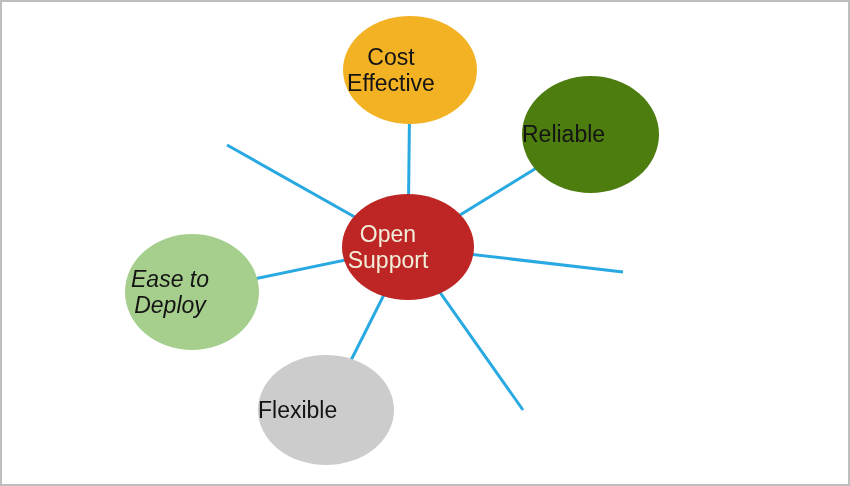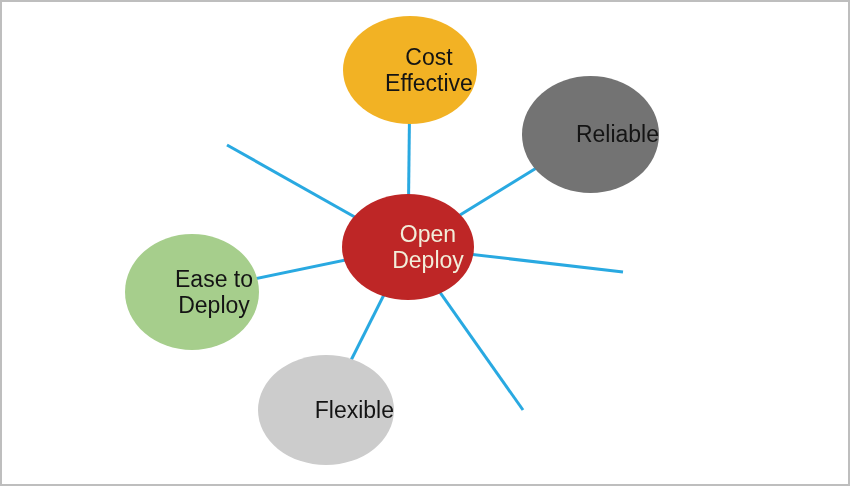--- a/index.html
+++ b/index.html
@@ -20,21 +20,21 @@
   }
   .connector {
     stroke: var(--connector, #29A9E1);
     stroke-width: 3;
   }
   .node {
     position: absolute;
     border-radius: 50%;
     display: flex;
     align-items: center;
-    justify-content: flex-end;
+    justify-content: flex-start;
   }
   .label {
     text-align: center;
     font-size: 23px;
     line-height: 1.15;
   }
   
   .node-center            { left: 340px; top: 192px; width: 132px; height: 106px; }
   .node-cost-effective    { left: 341px; top:  14px; width: 134px; height: 108px; }
   .node-reliable          { left: 520px; top:  74px; width: 137px; height: 117px; }
@@ -59,35 +59,35 @@
     <line class="connector" x1="406" y1="245" x2="408" y2="68"></line>
     <line class="connector" x1="406" y1="245" x2="588" y2="133"></line>
     <line class="connector" x1="406" y1="245" x2="621" y2="270"></line>
     <line class="connector" x1="406" y1="245" x2="521" y2="408"></line>
     <line class="connector" x1="406" y1="245" x2="324" y2="408"></line>
     <line class="connector" x1="406" y1="245" x2="190" y2="290"></line>
     <line class="connector" x1="406" y1="245" x2="225" y2="143"></line>
   </svg>
 
   <div class="node node-center" style="background: rgb(190, 38, 38); color: rgb(242, 238, 218);">
-    <span class="label">Open Deploy</span>
+    <span class="label">Open Support</span>
   </div>
 
   <div class="node node-cost-effective" style="background: rgb(242, 178, 36); color: rgb(20, 20, 20);">
     <span class="label">Cost Effective</span>
   </div>
 
-  <div class="node node-reliable" style="background: #737373; color: rgb(20, 20, 20);">
+  <div class="node node-reliable" style="background: #4d7c0f; color: rgb(20, 20, 20);">
     <span class="label">Reliable</span>
   </div>
 
 
 
   <div class="node node-flexible" style="background: rgb(204, 204, 204); color: rgb(20, 20, 20);">
     <span class="label">Flexible</span>
   </div>
 
-  <div class="node node-ease-to-deploy" style="background: rgb(166, 206, 140); color: rgb(20, 20, 20);">
+  <div class="node node-ease-to-deploy" style="background: rgb(166, 206, 140); color: rgb(20, 20, 20); font-style: italic;">
     <span class="label">Ease to Deploy</span>
   </div>
 
 
 </div>
 
 </body></html>

